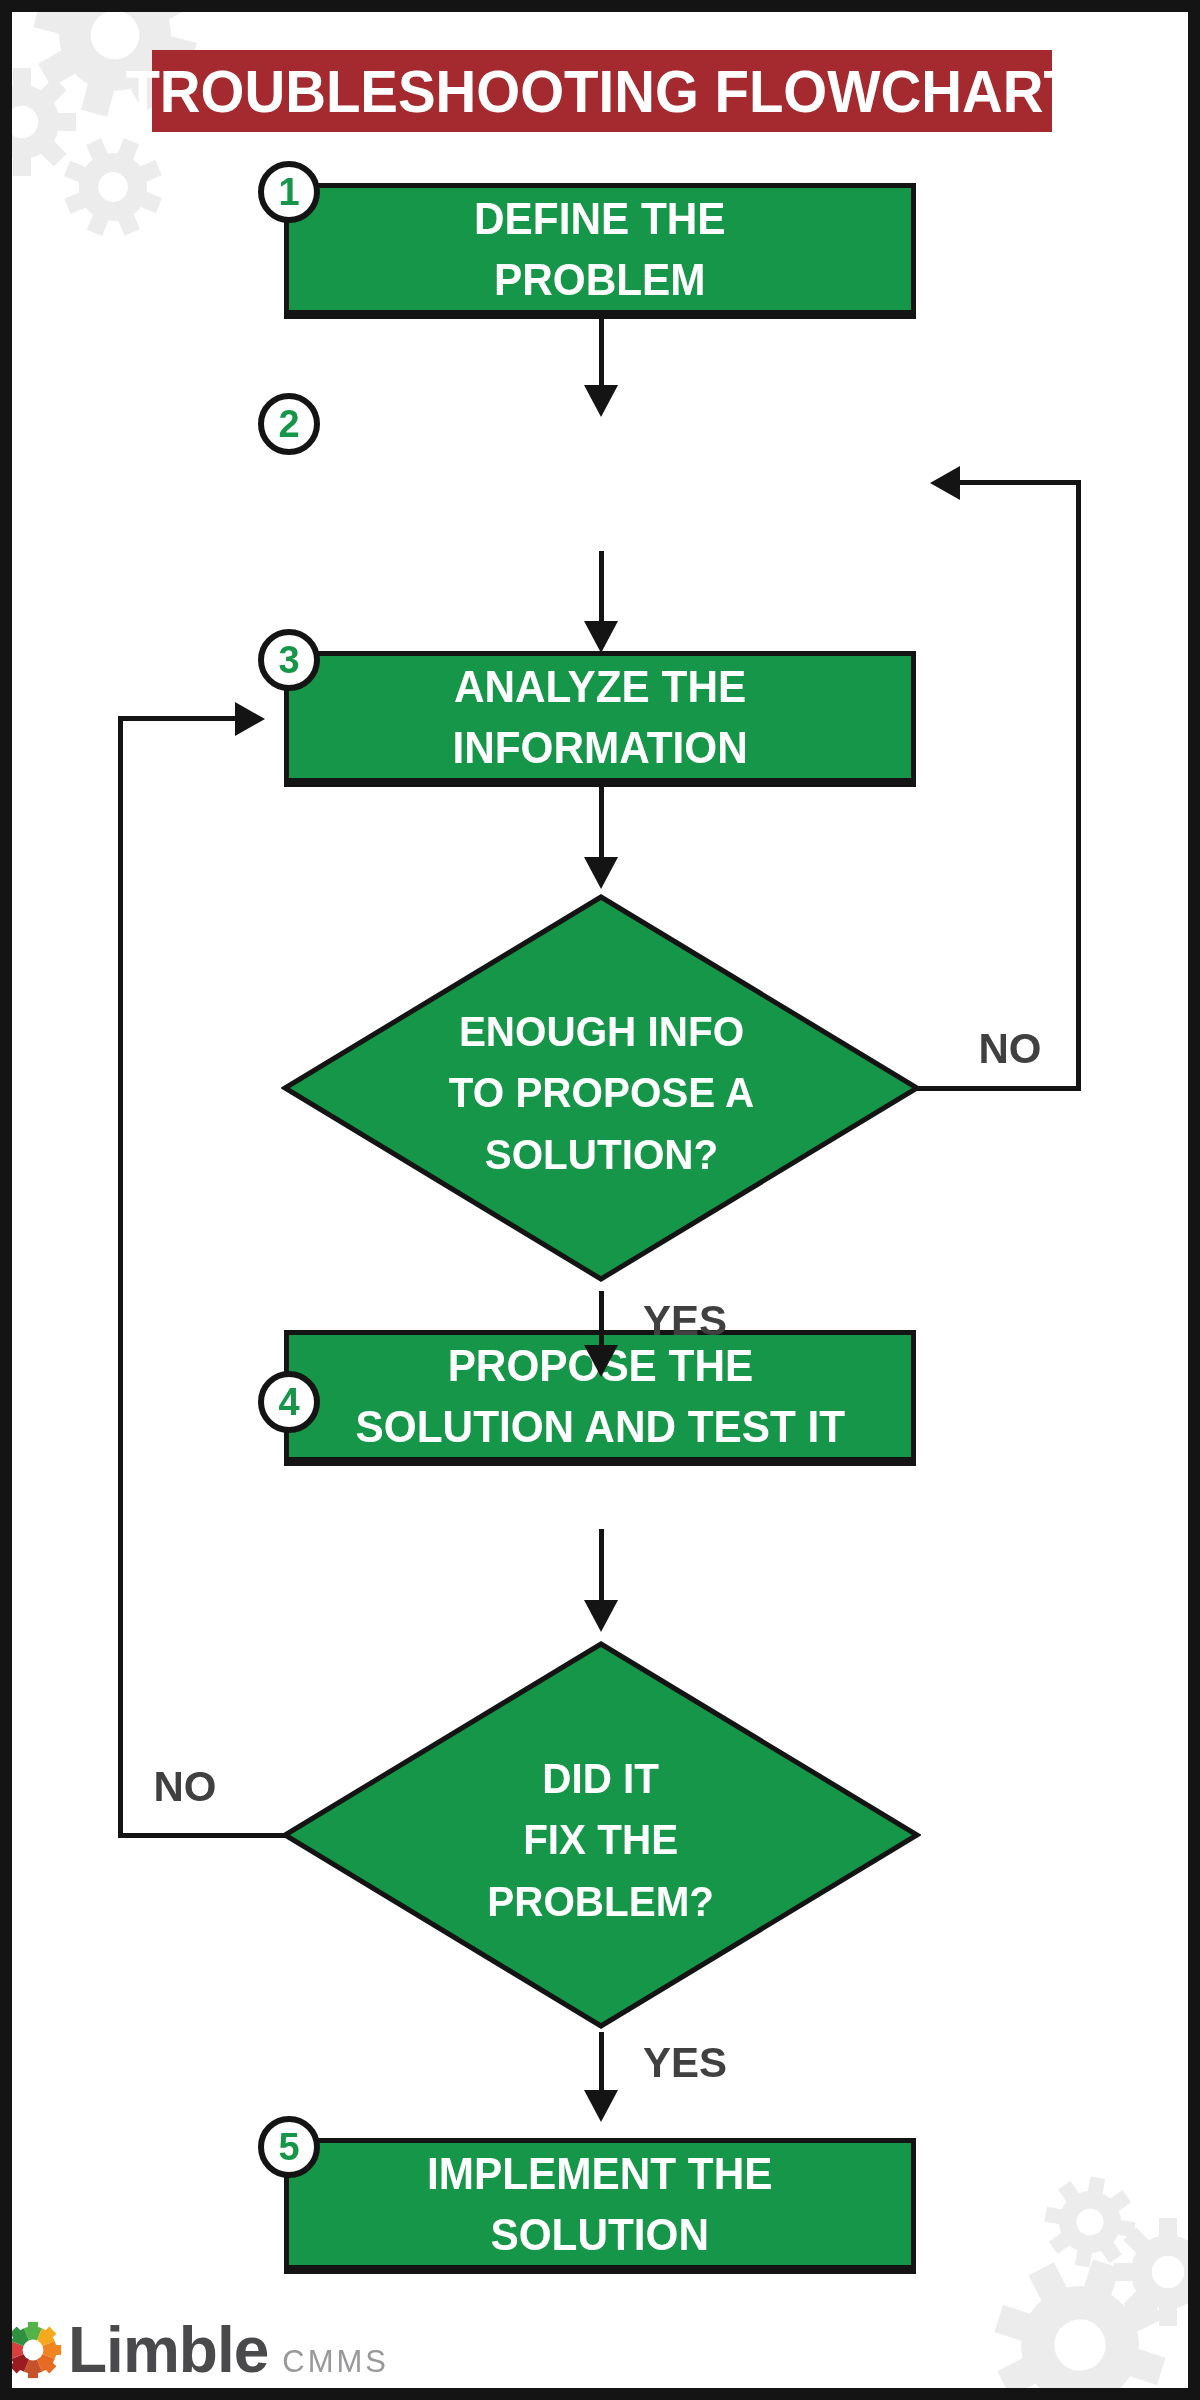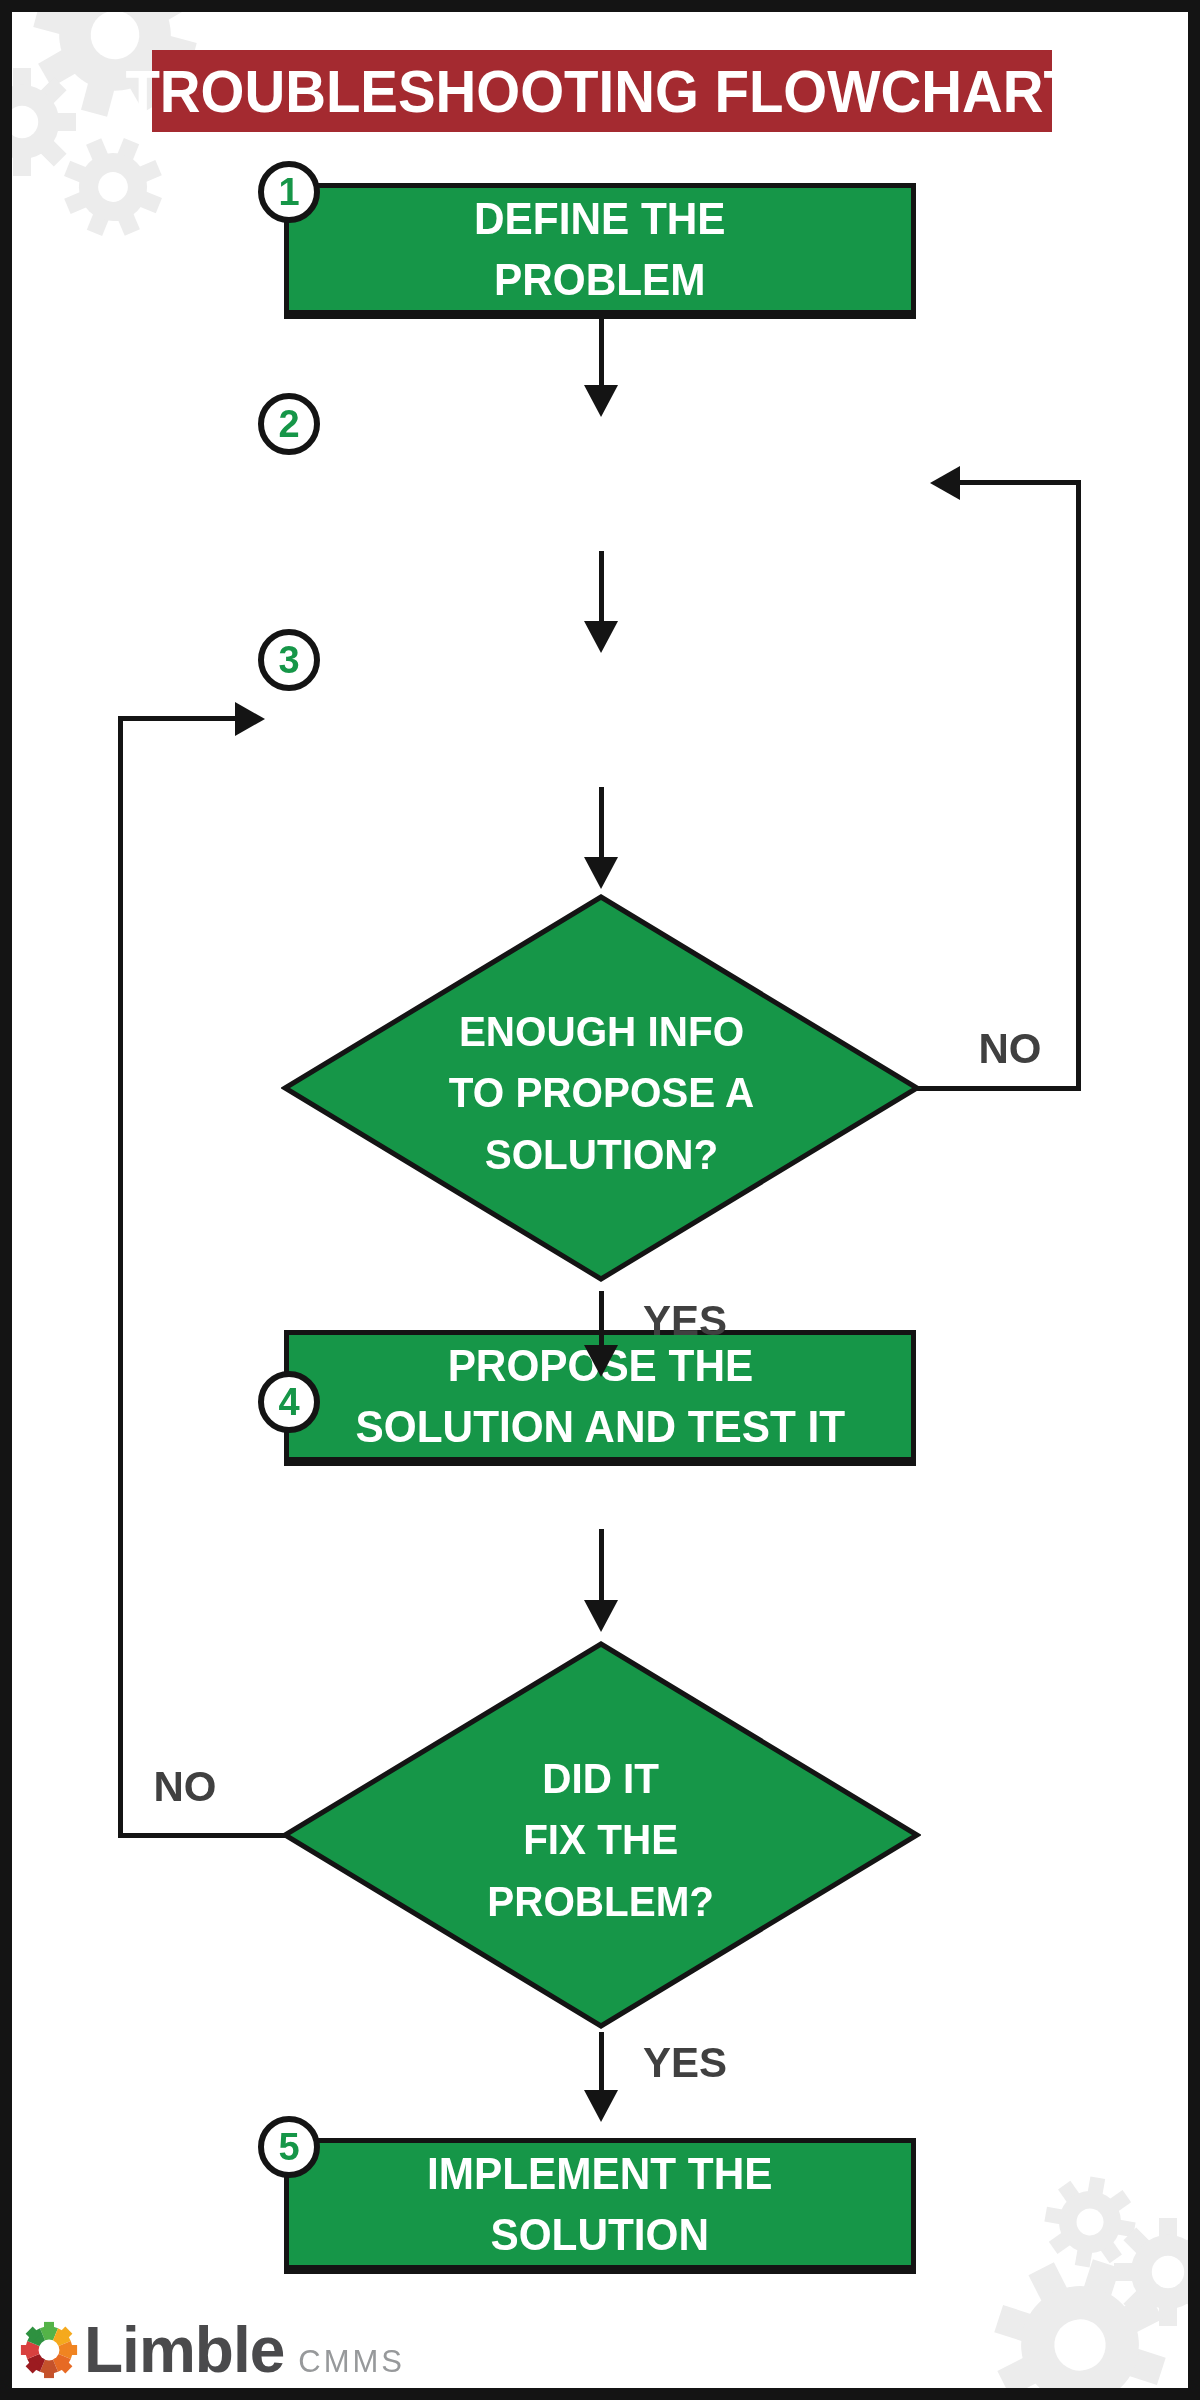--- a/index.html
+++ b/index.html
@@ -48,21 +48,21 @@
   .cline{position:absolute;background:#141414;}
   .head{position:absolute;width:0;height:0;}
   .head-down{border-left:17px solid transparent;border-right:17px solid transparent;border-top:32px solid #141414;}
   .head-left{border-top:17px solid transparent;border-bottom:17px solid transparent;border-right:30px solid #141414;}
   .head-right{border-top:17px solid transparent;border-bottom:17px solid transparent;border-left:30px solid #141414;}
 
   .edge-label{
     position:absolute;color:#404040;font-size:42px;font-weight:700;text-align:center;line-height:1;
   }
 
-  .logo{position:absolute;left:20px;top:2318px;display:flex;align-items:center;z-index:12;}
+  .logo{position:absolute;left:4px;top:2318px;display:flex;align-items:center;z-index:12;}
   .logo-gear{width:58px;height:58px;}
   .logo-text{display:flex;align-items:baseline;margin-left:6px;}
   .logo-name{color:#4A4A4C;font-size:64px;font-weight:700;letter-spacing:-1px;line-height:1;}
   .logo-suffix{color:#97999B;font-size:31px;font-weight:400;letter-spacing:3px;line-height:1;margin-left:14px;}
 </style>
 </head>
 <body>
 
 <div class="canvas">
 
@@ -89,20 +89,24 @@
 
   <div class="layer">
 
     <div class="titlebar">
       <span class="txt">TROUBLESHOOTING FLOWCHART</span>
     </div>
 
     <div class="step-box" style="top:183px">
       <span class="step-label">DEFINE THE
 PROBLEM</span>
+    </div>
+    <div class="step-box" style="top:651px">
+      <span class="step-label">ANALYZE THE
+INFORMATION</span>
     </div>
     <div class="step-box" style="top:1330px">
       <span class="step-label">PROPOSE THE
 SOLUTION AND TEST IT</span>
     </div>
     <div class="step-box" style="top:2138px">
       <span class="step-label">IMPLEMENT THE
 SOLUTION</span>
     </div>
 

